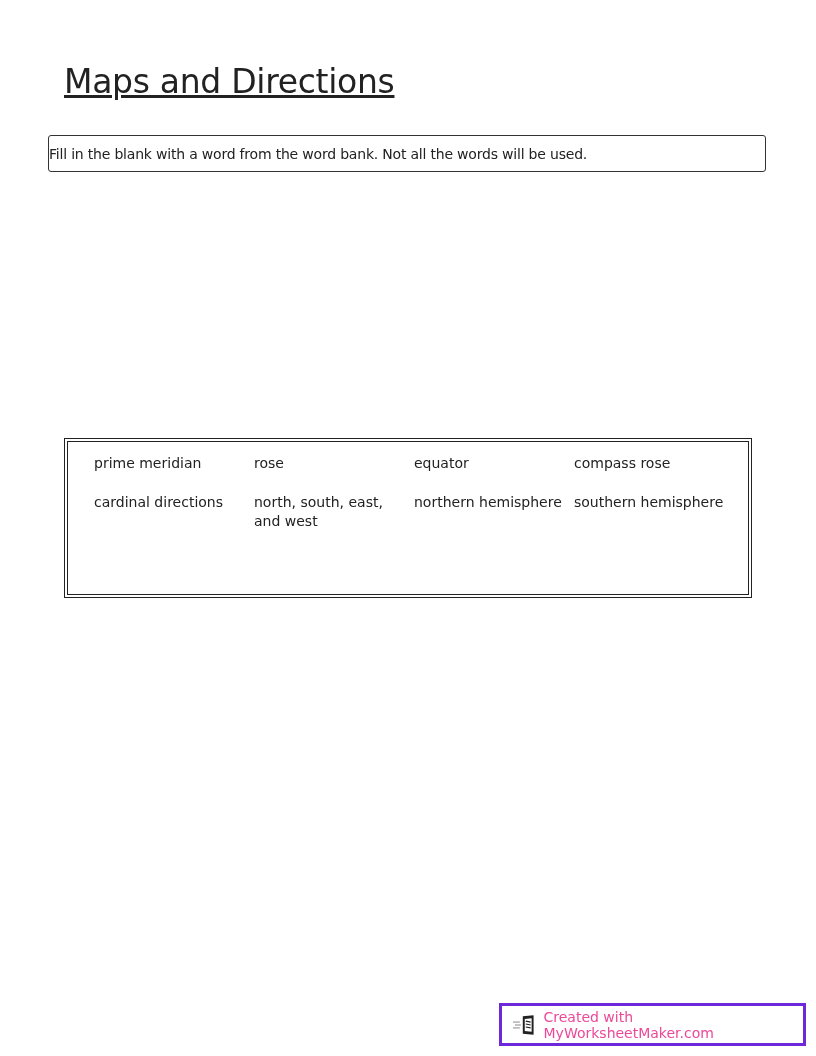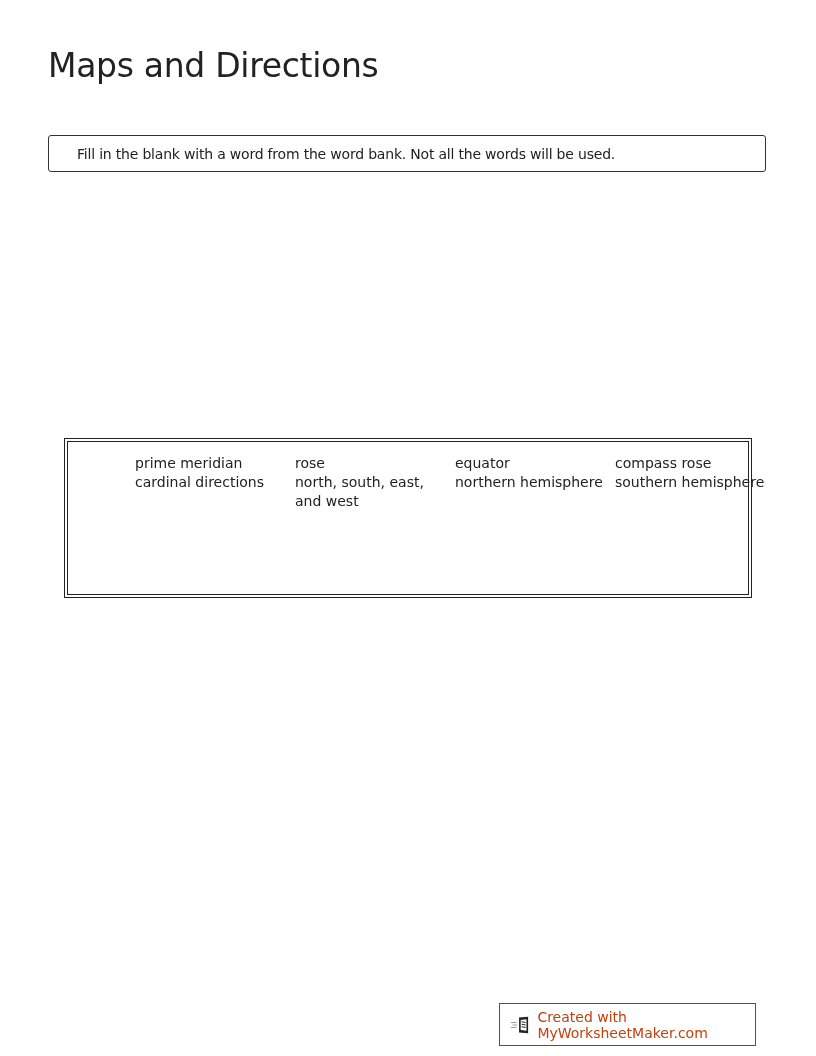--- a/index.html
+++ b/index.html
@@ -2,44 +2,45 @@
 <html><head>
   <meta charset="utf-8">
   <style>
     html, body { margin: 0; padding: 0; background: #ffffff; }
     body {
       width: 816px; height: 1056px; position: relative; overflow: hidden;
       font-family: "DejaVu Sans", "Liberation Sans", sans-serif; color: #222;
     }
     .title {
       position: absolute; left: 48px; top: 46px;
-      font-size: 33px; font-weight: normal; color: #222; margin: 0;
+      font-size: 33px; font-weight: normal; color: #222; margin: 16px;
       letter-spacing: -0.3px;
+      text-decoration: underline;
     }
     .instructions {
       position: absolute; left: 48px; top: 135px; width: 718px; height: 37px;
       border: 1px solid #333; border-radius: 3px; box-sizing: border-box;
-      font-size: 14px; line-height: 36px; padding-left: 28px; color: #222;
+      font-size: 14px; line-height: 36px; padding-left: 0; color: #222;
       letter-spacing: -0.2px;
     }
     .word-bank {
       position: absolute; left: 64px; top: 438px; width: 688px; height: 160px;
       box-sizing: border-box; border: 4px double #222;
     }
     .word-bank-inner {
       position: absolute; left: 26px; top: 12px; right: 0;
       display: grid; grid-template-columns: 160px 160px 160px 180px;
-      row-gap: 0; font-size: 14px; line-height: 19px; color: #222; margin-left: 41px;
+      row-gap: 20px; font-size: 14px; line-height: 19px; color: #222;
     }
     .word-bank-inner .cell { padding-right: 6px; }
     .footer {
-      position: absolute; left: 499px; top: 1003px; width: 257px; height: 43px;
-      border: 1px solid #6d28d9; box-sizing: border-box;
+      position: absolute; left: 499px; top: 1003px; width: 307px; height: 43px;
+      border: 3px solid #6d28d9; box-sizing: border-box;
       display: flex; align-items: center; padding-left: 10px;
-      font-size: 14px; color: #c2410c;
+      font-size: 14px; color: #ec4899;
     }
     .footer .logo { width: 26px; height: 22px; margin-right: 6px; }
   </style>
 </head>
 <body>
 
 <h1 class="title">Maps and Directions</h1>
 
 <div class="instructions">Fill in the blank with a word from the word bank. Not all the words will be used.</div>
 

